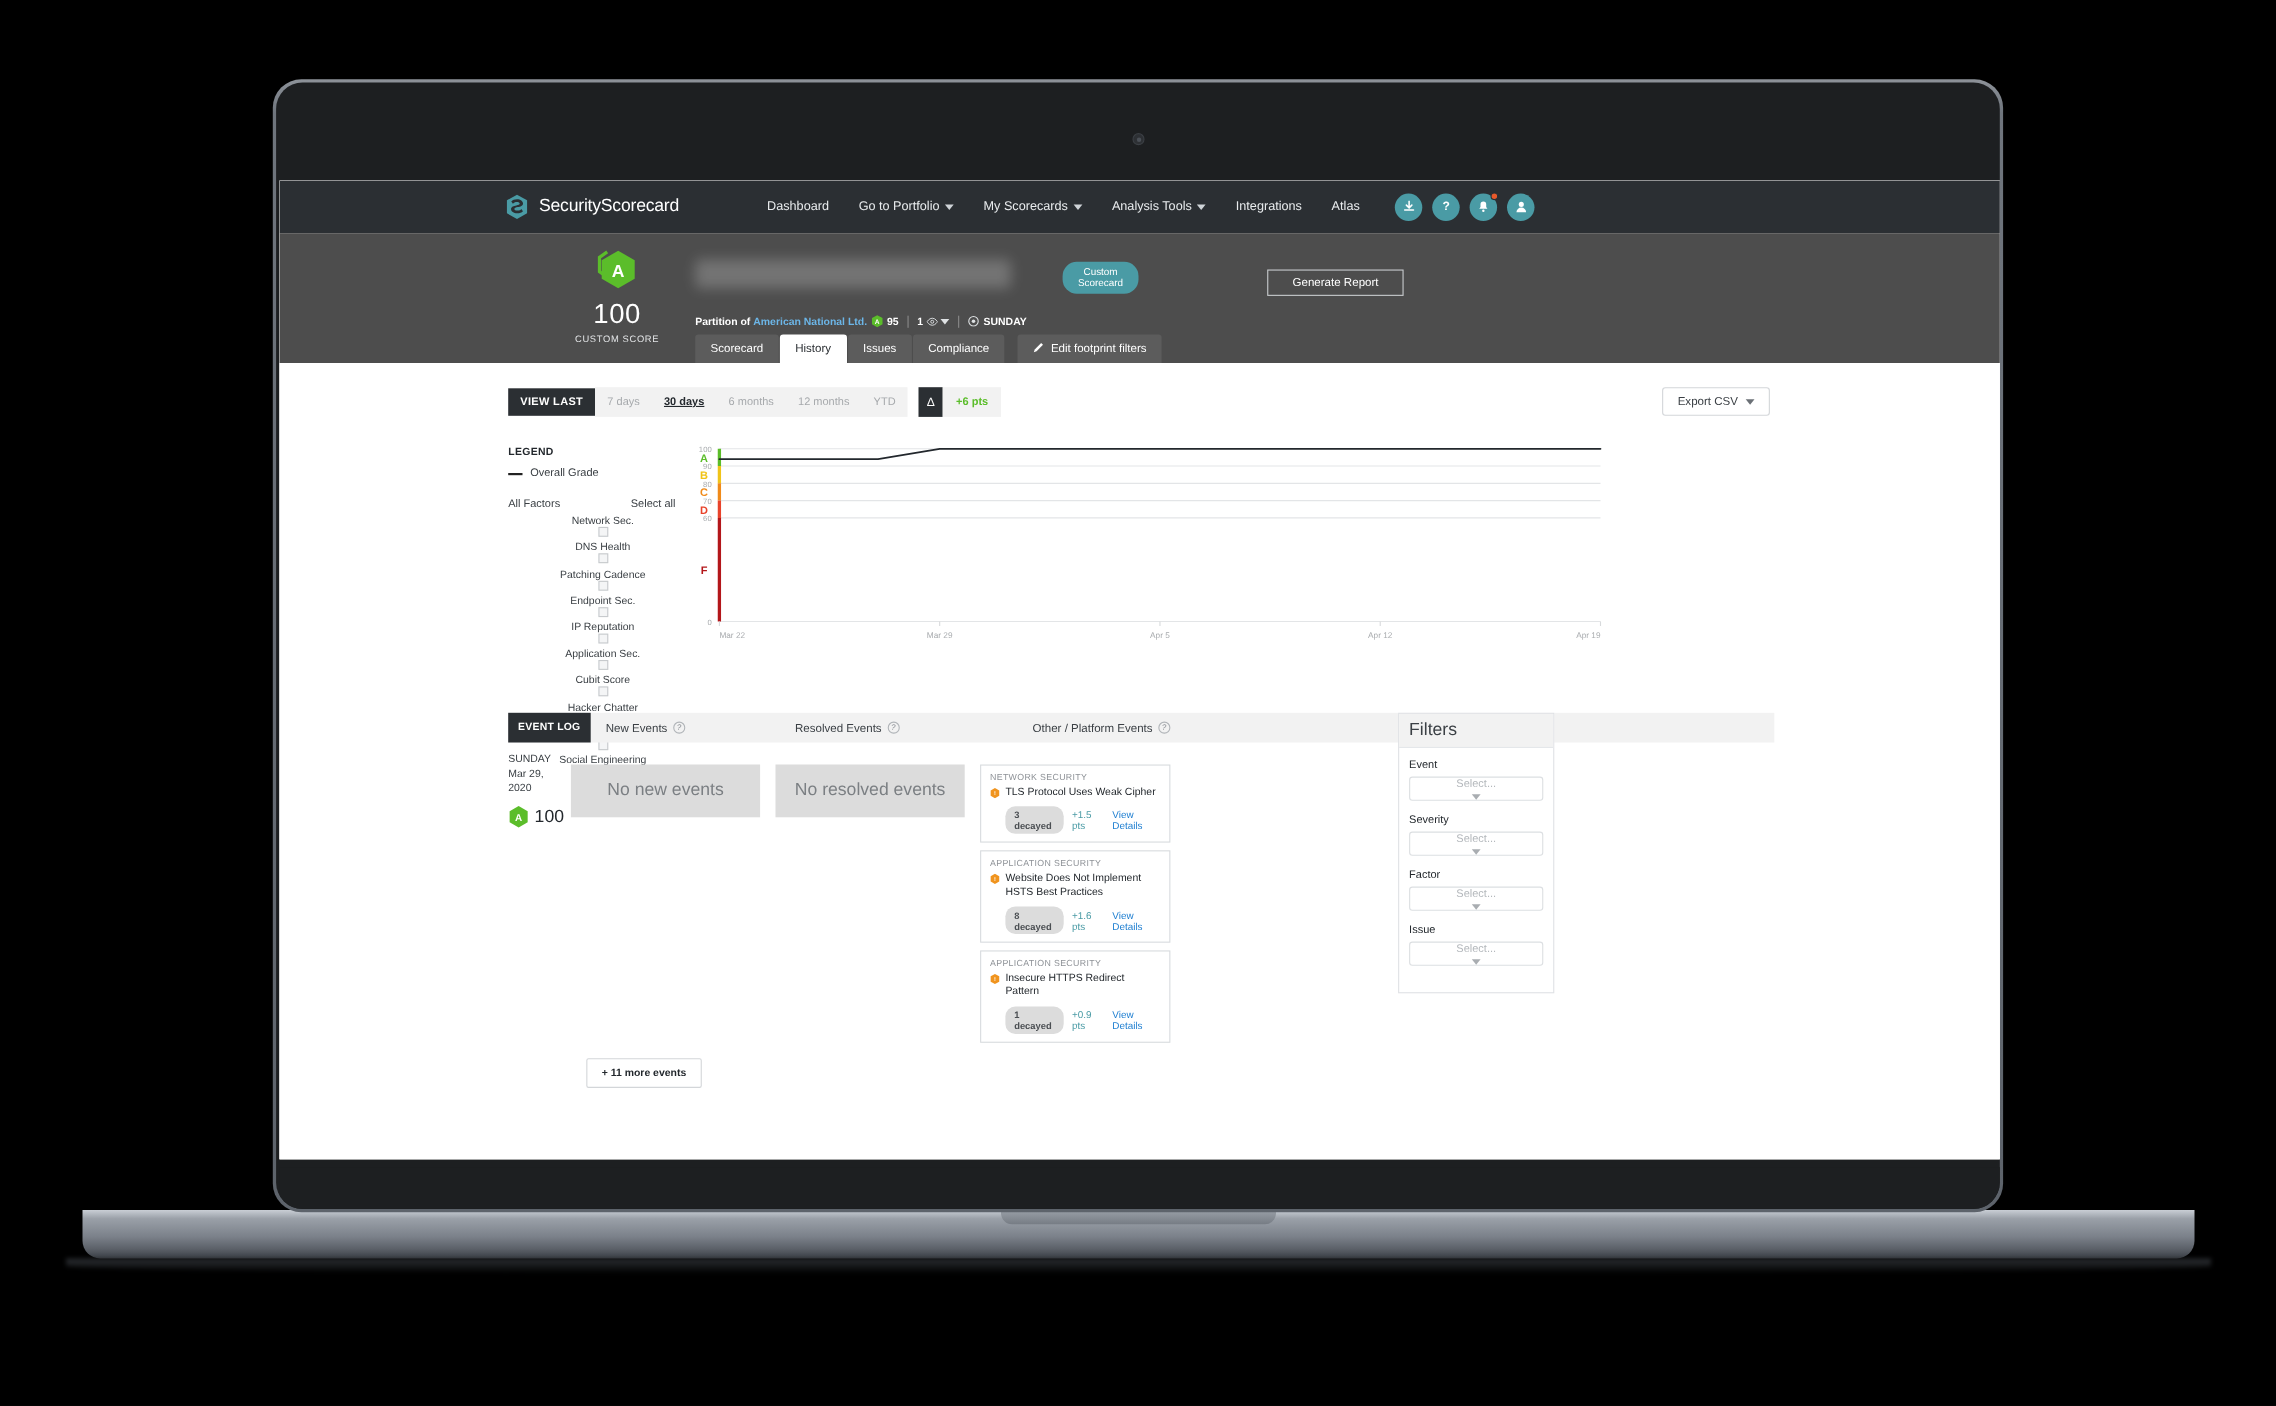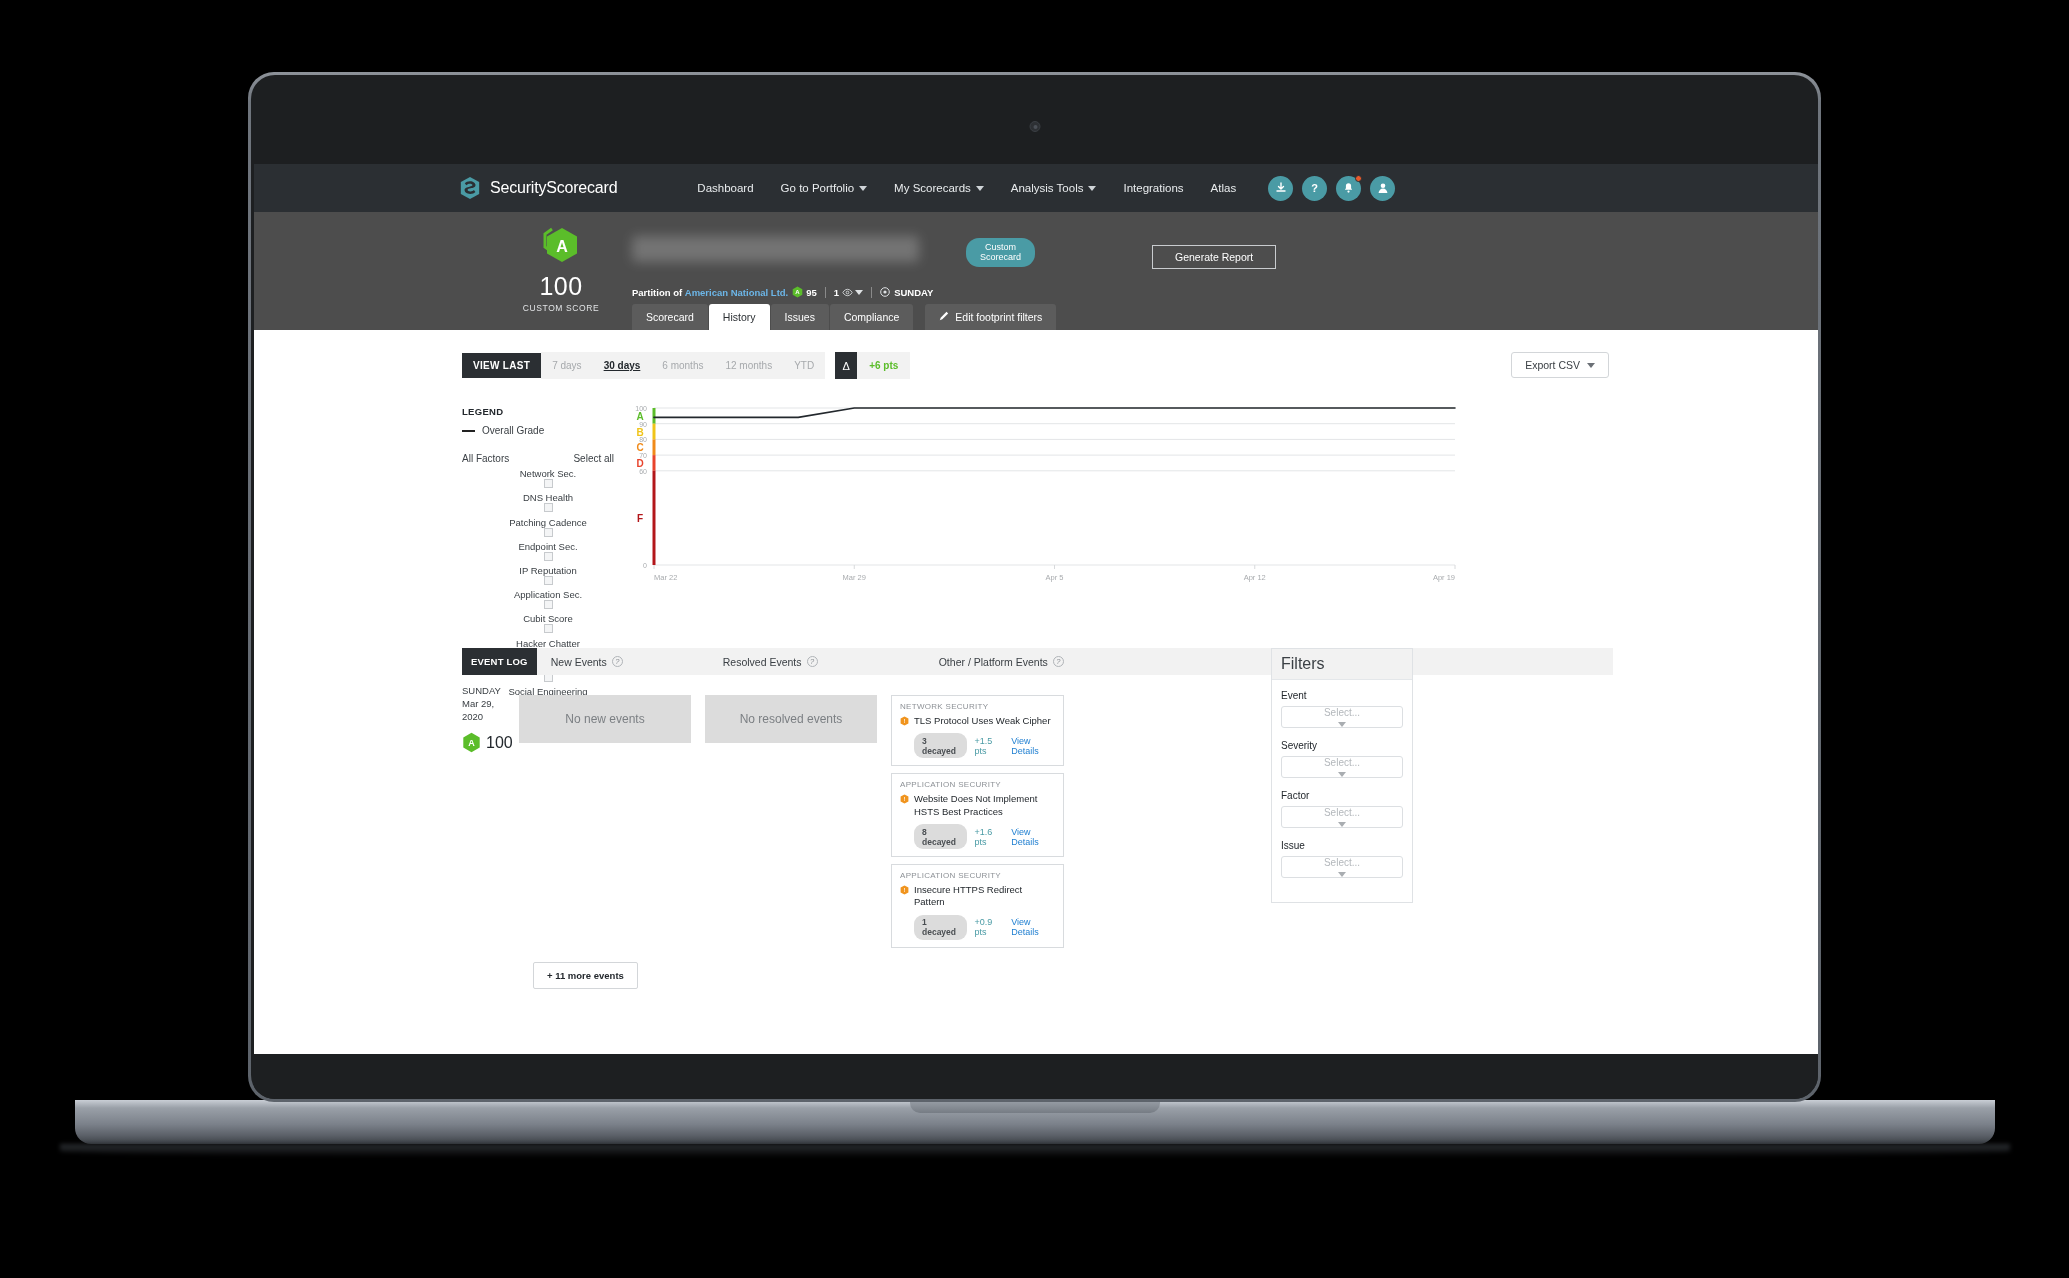--- a/index.html
+++ b/index.html
@@ -198,21 +198,21 @@
   .qmark { display:inline-flex;align-items:center;justify-content:center;width:11px;height:11px;border:1px solid #b0b4b8;border-radius:50%;font-size:7.5px;color:#8d9196; }
   .el-body { display:flex; }
   .el-date { width:57px; padding-top:9px; flex:none; }
   .el-date-text { font-size:9.5px; color:#3b4045; line-height:1.38; }
   .el-date-score { display:flex; align-items:center; gap:5px; margin-top:9px; }
   .el-date-score .n { font-size:16px; font-weight:300; color:#23282d; }
 
   .el-cols { display:flex; flex: 1; gap: 14px; padding-top:20px; }
   .el-emptycol { width:172px; }
   .el-empty {
-    background:#dcdcdc; color:#7b7f83; font-size:12px;
+    background:#dcdcdc; color:#7b7f83; font-size:16px;
     height:48px; display:flex; align-items:center; justify-content:center;
   }
   .el-cards { width:173px; display:flex; flex-direction:column; gap:7px; }
   .card { border:1px solid #d8dbde; background:#fff; padding:6px 8px 7px; }
   .card-cat { font-size:8px; color:#8d9196; letter-spacing:0.3px; }
   .card-title { display:flex; gap:5px; margin-top:4px; font-size:9.5px; color:#23282d; line-height:1.3; }
   .sev-dot { width:9px;height:10px; flex:none; margin-top:1px; }
   .card-foot { display:flex; align-items:center; gap:8px; margin-top:6px; padding-left:14px; }
   .pill { background:#dcdcdc; color:#4a4e52; font-size:8.5px; font-weight:bold; border-radius:9px; padding:2.5px 8px; }
   .pts { color:#4a9ba5; font-size:9px; }

